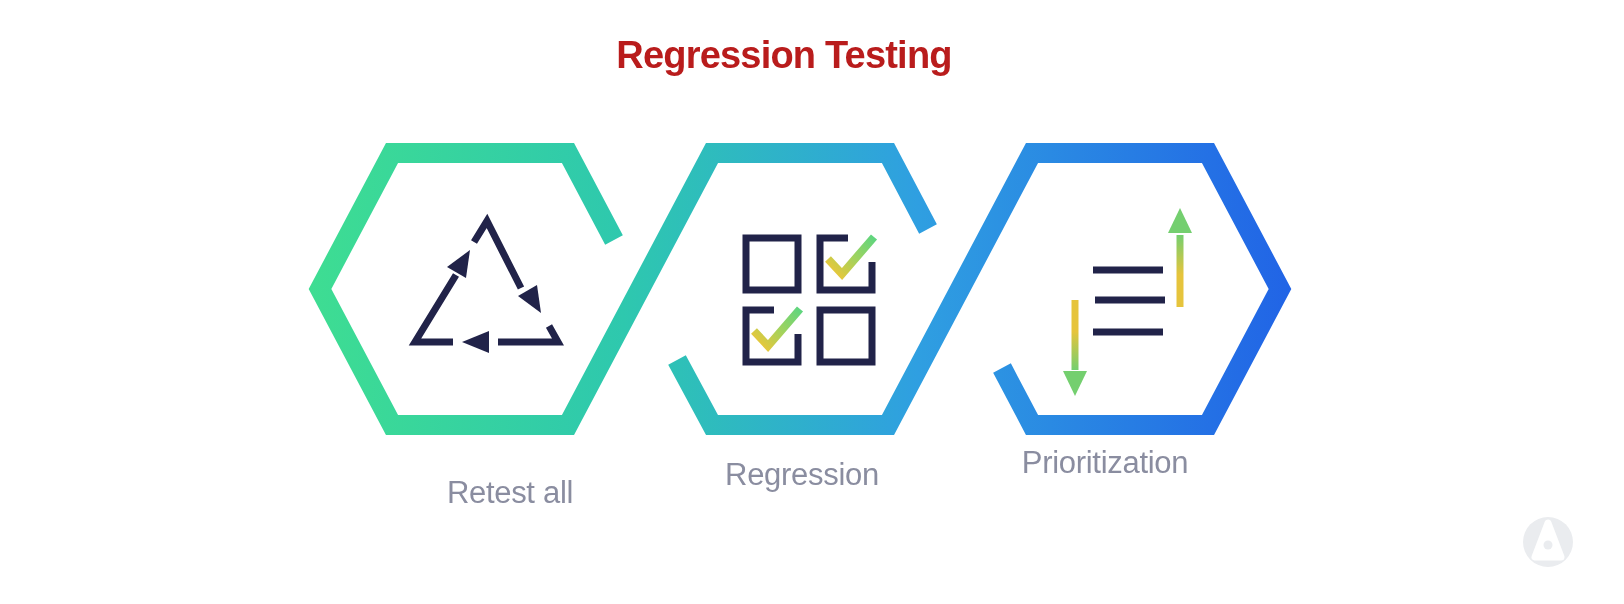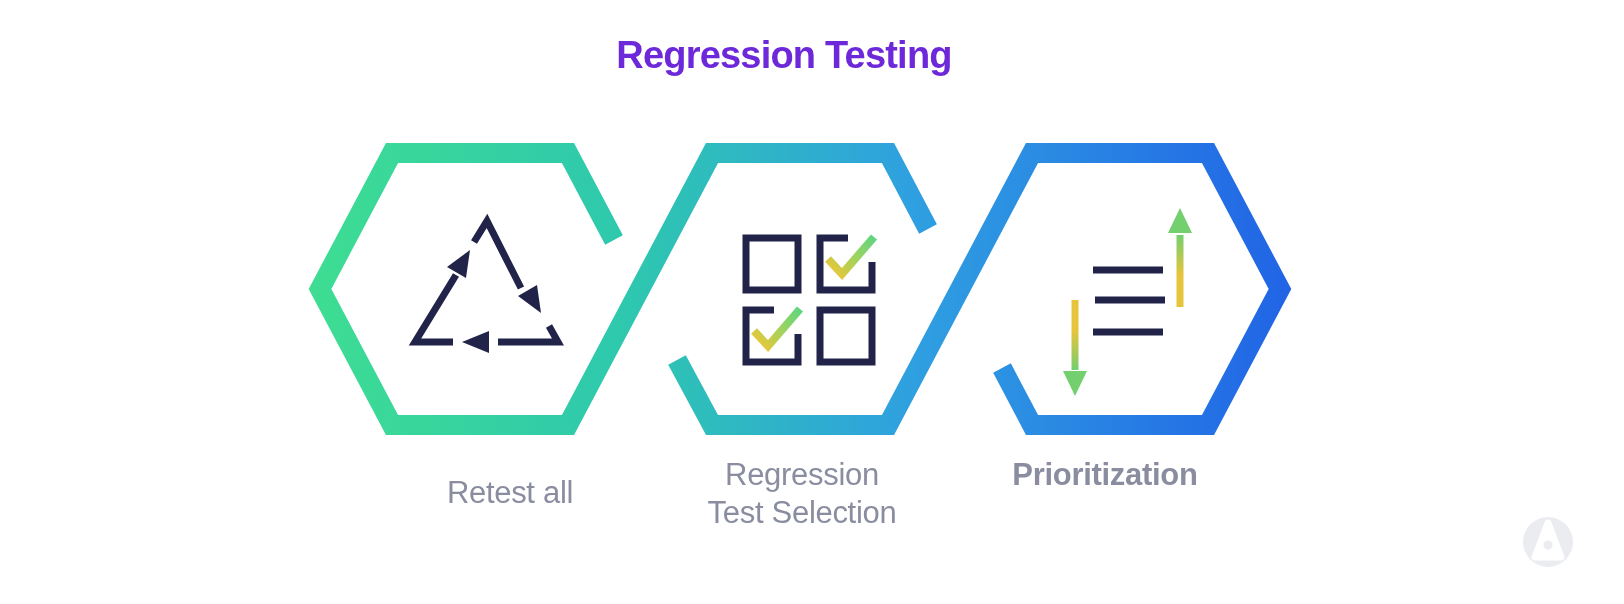--- a/index.html
+++ b/index.html
@@ -12,37 +12,37 @@
   }
   .diagram-svg{position:absolute;left:0;top:0;}
   .title{
     position:absolute;
     left:784px;top:34px;
     transform:translateX(-50%);
     margin:0;
     font-size:38px;
     font-weight:bold;
     letter-spacing:-0.8px;
-    color:#6d28d9;
+    color:#b91c1c;
     white-space:nowrap;
   }
   .step-label{
     position:absolute;
     transform:translateX(-50%);
     text-align:center;
     font-size:31px;
     line-height:38px;
     letter-spacing:-0.3px;
     color:#8A8DA0;
     white-space:nowrap;
   }
   .step-label span{display:block;}
   .label-1{left:510px;top:474px;}
   .label-2{left:802px;top:456px;text-align:center;}
-  .label-3{left:1105px;top:456px;font-weight:bold;}
+  .label-3{left:1105px;top:444px;}
 </style>
 </head>
 <body>
 
 <div class="canvas">
 
   <svg class="diagram-svg" width="1624" height="604" viewBox="0 0 1624 604">
     <defs>
       <linearGradient id="chainGrad" gradientUnits="userSpaceOnUse" x1="310" y1="289" x2="1290" y2="289">
         <stop offset="0" stop-color="#3EDD92"></stop>
@@ -123,20 +123,19 @@
   </svg>
 
   <h1 class="title">Regression Testing</h1>
 
   <div class="step-label label-1">
     <span>Retest all</span>
   </div>
 
   <div class="step-label label-2">
     <span>Regression</span>
-    <span>Test Selection</span>
   </div>
 
   <div class="step-label label-3">
     <span>Prioritization</span>
   </div>
 
 </div>
 
 </body></html>

